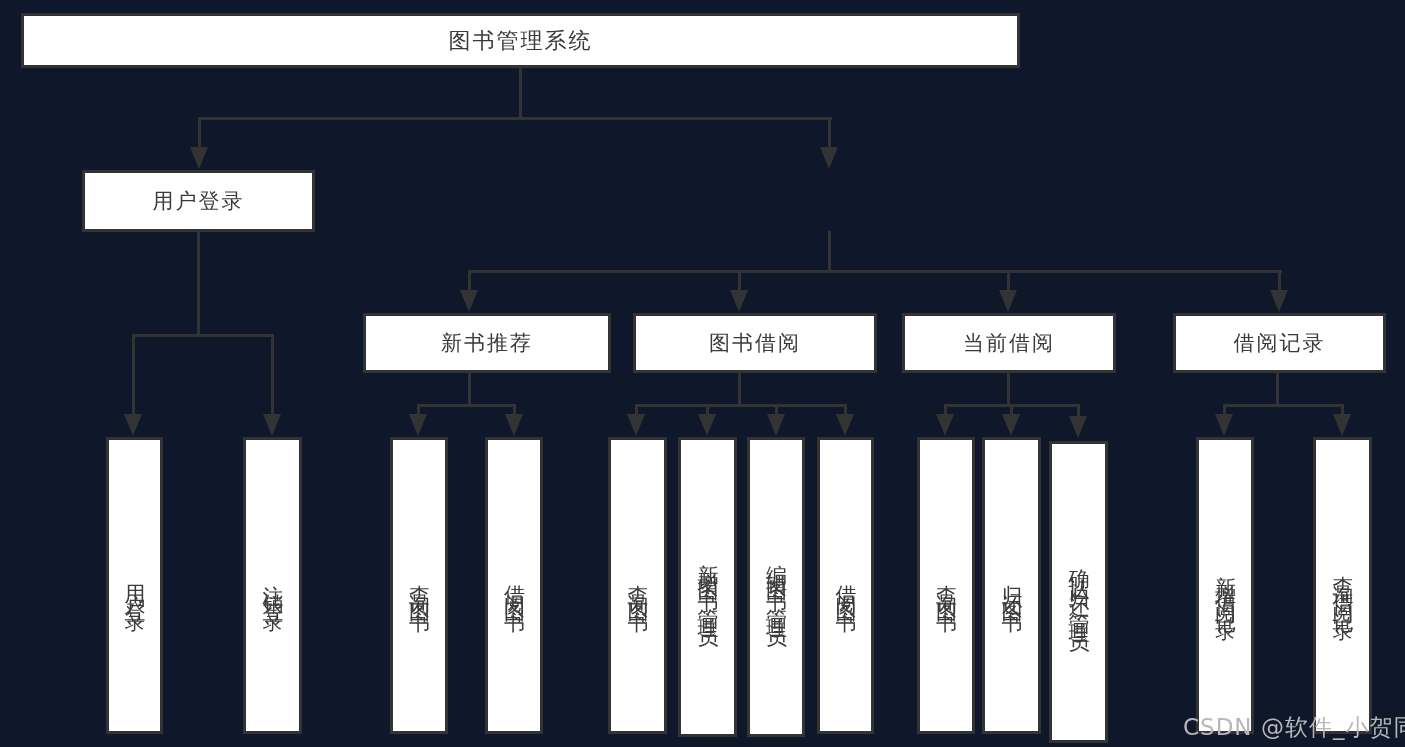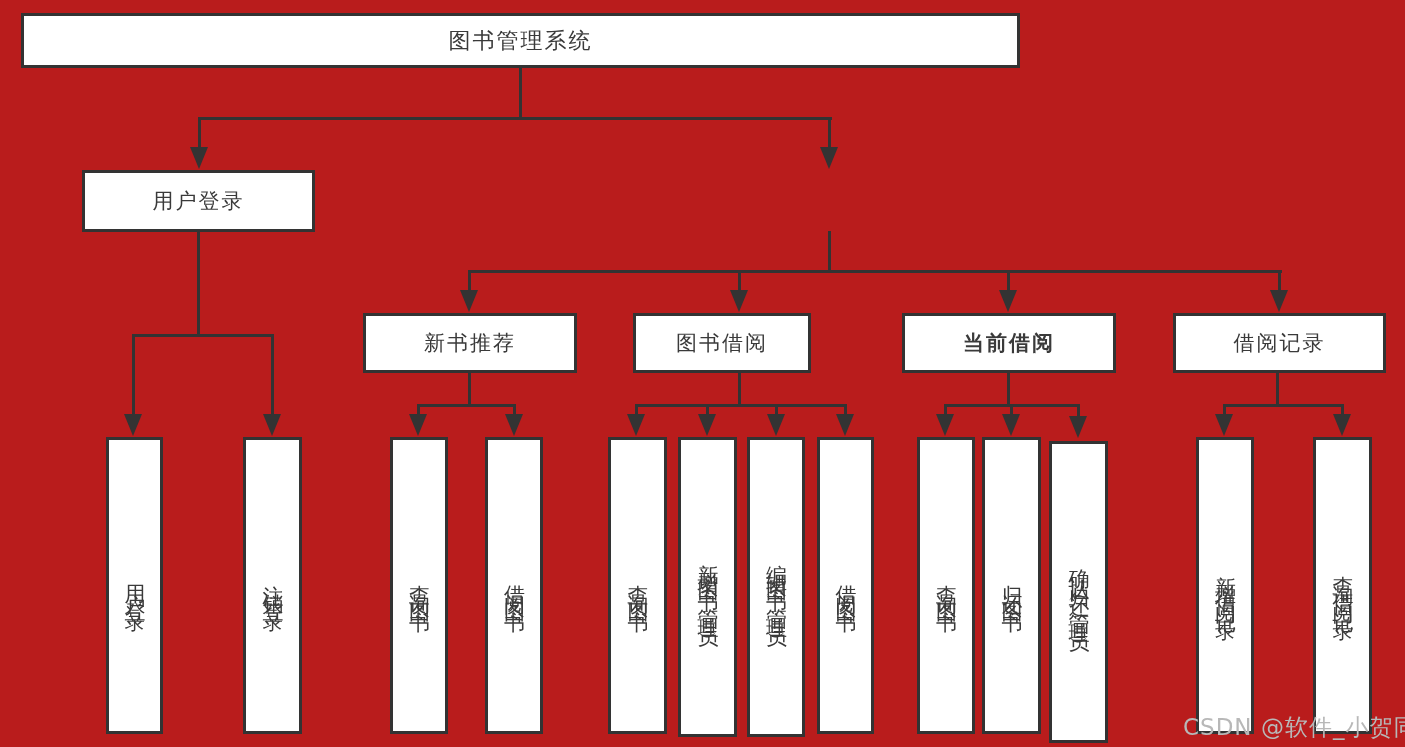--- a/index.html
+++ b/index.html
@@ -1,17 +1,17 @@
 <!DOCTYPE html>
 <html><head>
 <meta charset="utf-8">
 <style>
   html,body{margin:0;padding:0;background:#ffffff;}
   .stage{
-    position:relative;width:1405px;height:747px;background:#b91c1c;overflow:hidden;
+    position:relative;width:1405px;height:747px;background:#0f172a;overflow:hidden;
     font-family:"DejaVu Sans","Liberation Sans",sans-serif;color:#333333;
   }
   .box{
     position:absolute;box-sizing:border-box;border:3px solid #333333;background:#ffffff;
     display:flex;align-items:center;justify-content:center;
     font-size:21px;color:#3a3a3a;letter-spacing:2px;
   }
   .root{font-size:22px;}
   .vbox{
     writing-mode:vertical-rl;text-orientation:mixed;
@@ -31,25 +31,25 @@
 </head>
 <body>
 
 <div class="stage">
 
   <div class="box root" style="left:21px;top:13px;width:999px;height:55px;">图书管理系统</div>
 
   <div class="box" style="left:82px;top:170px;width:233px;height:62px;">用户登录</div>
 
 
-  <div class="box" style="left:363px;top:313px;width:214px;height:60px;">新书推荐</div>
+  <div class="box" style="left:363px;top:313px;width:248px;height:60px;">新书推荐</div>
 
-  <div class="box" style="left:633px;top:313px;width:178px;height:60px;">图书借阅</div>
+  <div class="box" style="left:633px;top:313px;width:244px;height:60px;">图书借阅</div>
 
-  <div class="box" style="left:902px;top:313px;width:214px;height:60px;font-weight:bold;">当前借阅</div>
+  <div class="box" style="left:902px;top:313px;width:214px;height:60px;">当前借阅</div>
 
   <div class="box" style="left:1173px;top:313px;width:213px;height:60px;">借阅记录</div>
 
   <div class="box vbox" style="left:106px;top:437px;width:57px;height:297px;">用户登录</div>
 
   <div class="box vbox" style="left:243px;top:437px;width:59px;height:297px;">注销登录</div>
 
   <div class="box vbox" style="left:390px;top:437px;width:58px;height:297px;">查询图书</div>
 
   <div class="box vbox" style="left:485px;top:437px;width:58px;height:297px;">借阅图书</div>

